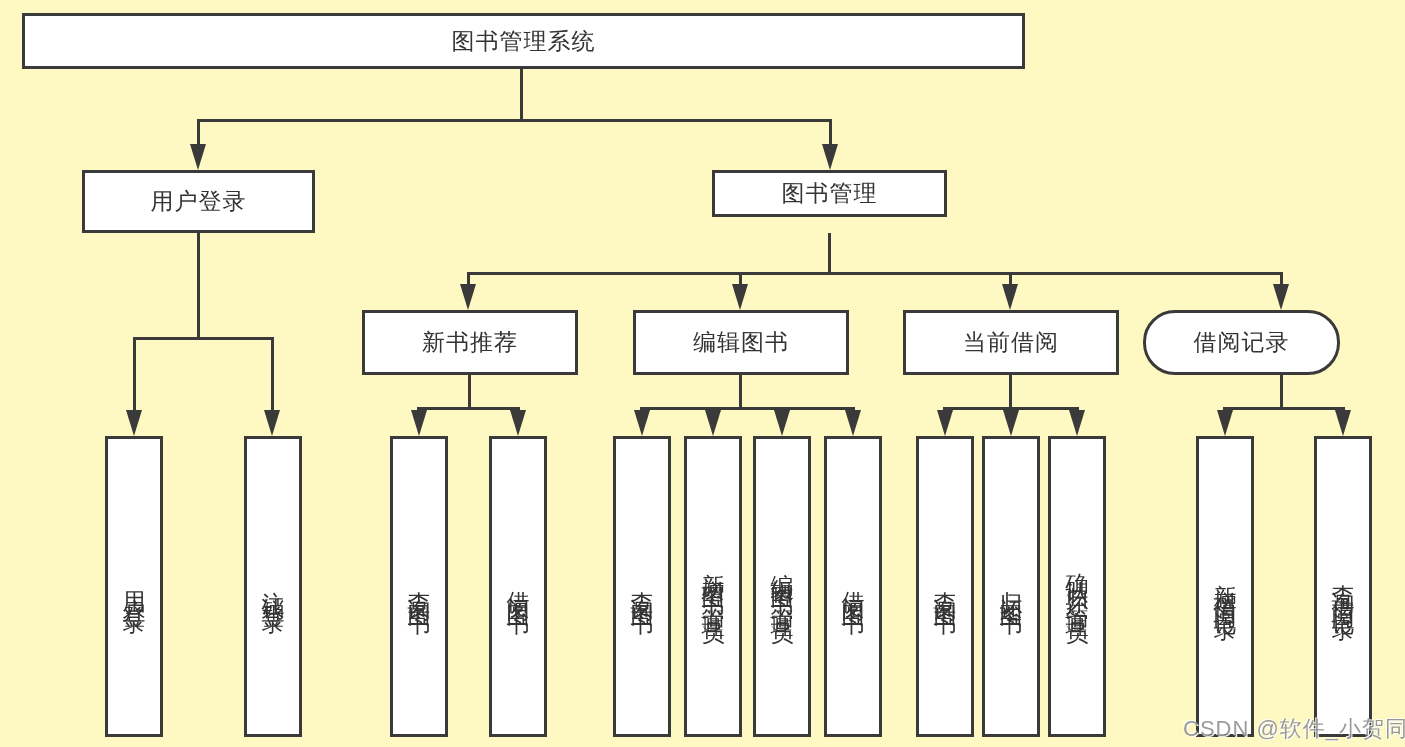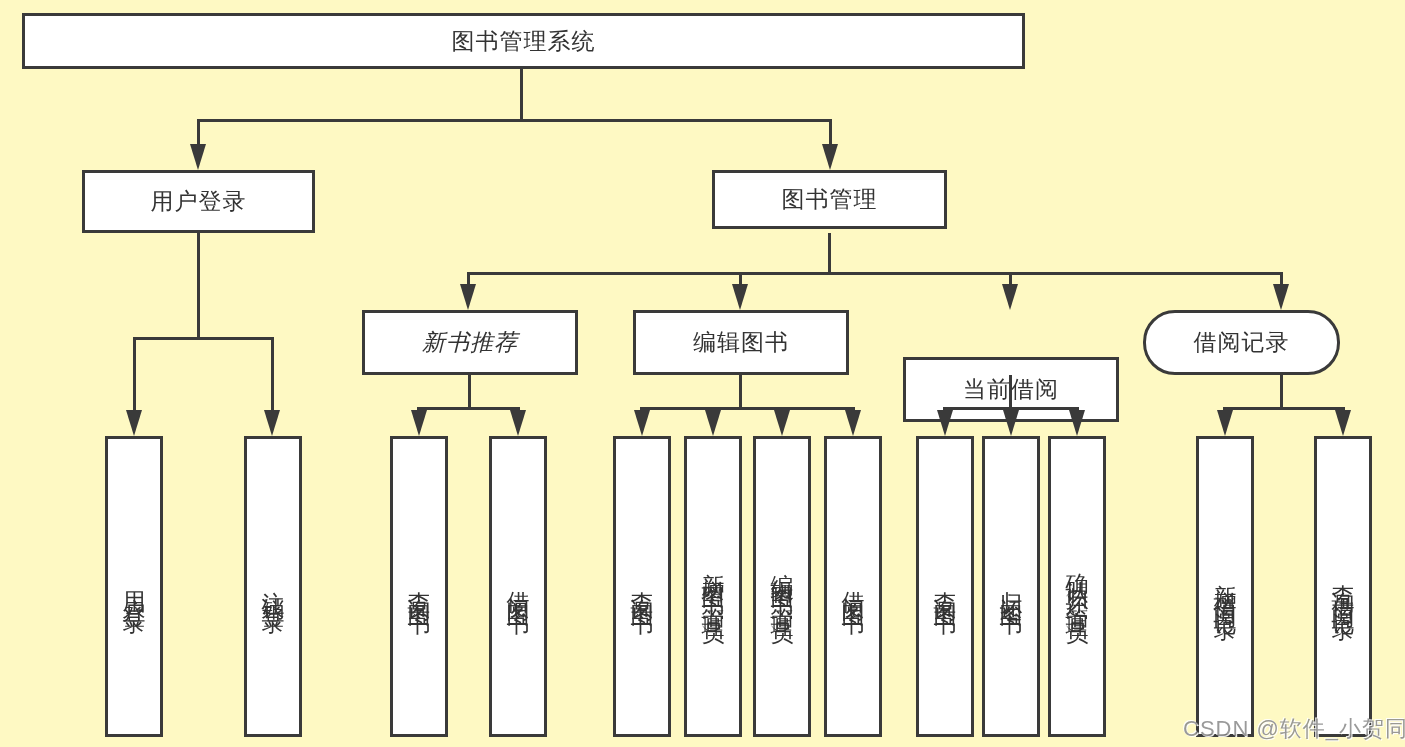--- a/index.html
+++ b/index.html
@@ -54,25 +54,25 @@
     width: 0;
     height: 0;
     border-left: 8px solid transparent;
     border-right: 8px solid transparent;
     border-top: 26px solid #3a3a3a;
   }
   
   #root        { left: 22px;   top: 13px;  width: 1003px; height: 56px; }
   
   #login       { left: 82px;   top: 170px; width: 233px;  height: 63px; }
-  #mgmt        { left: 712px;  top: 170px; width: 235px;  height: 59px; }
-  
-  #newbook     { left: 362px;  top: 310px; width: 216px;  height: 65px; font-style: italic; }
+  #mgmt        { left: 712px;  top: 170px; width: 235px;  height: 47px; }
+  
+  #newbook     { left: 362px;  top: 310px; width: 216px;  height: 65px; }
   #borrow      { left: 633px;  top: 310px; width: 216px;  height: 65px; }
-  #current     { left: 903px;  top: 310px; width: 216px;  height: 65px; margin-top: 47px; }
+  #current     { left: 903px;  top: 310px; width: 216px;  height: 65px; }
   #records     { left: 1143px; top: 310px; width: 197px;  height: 65px; border-radius: 32px; }
   
   #leaf-ul-login   { left: 105px;  }
   #leaf-ul-logout  { left: 244px;  }
   #leaf-nb-query   { left: 390px;  }
   #leaf-nb-borrow  { left: 489px;  }
   #leaf-bb-query   { left: 613px;  }
   #leaf-bb-add     { left: 684px;  }
   #leaf-bb-edit    { left: 753px;  }
   #leaf-bb-borrow  { left: 824px;  }

